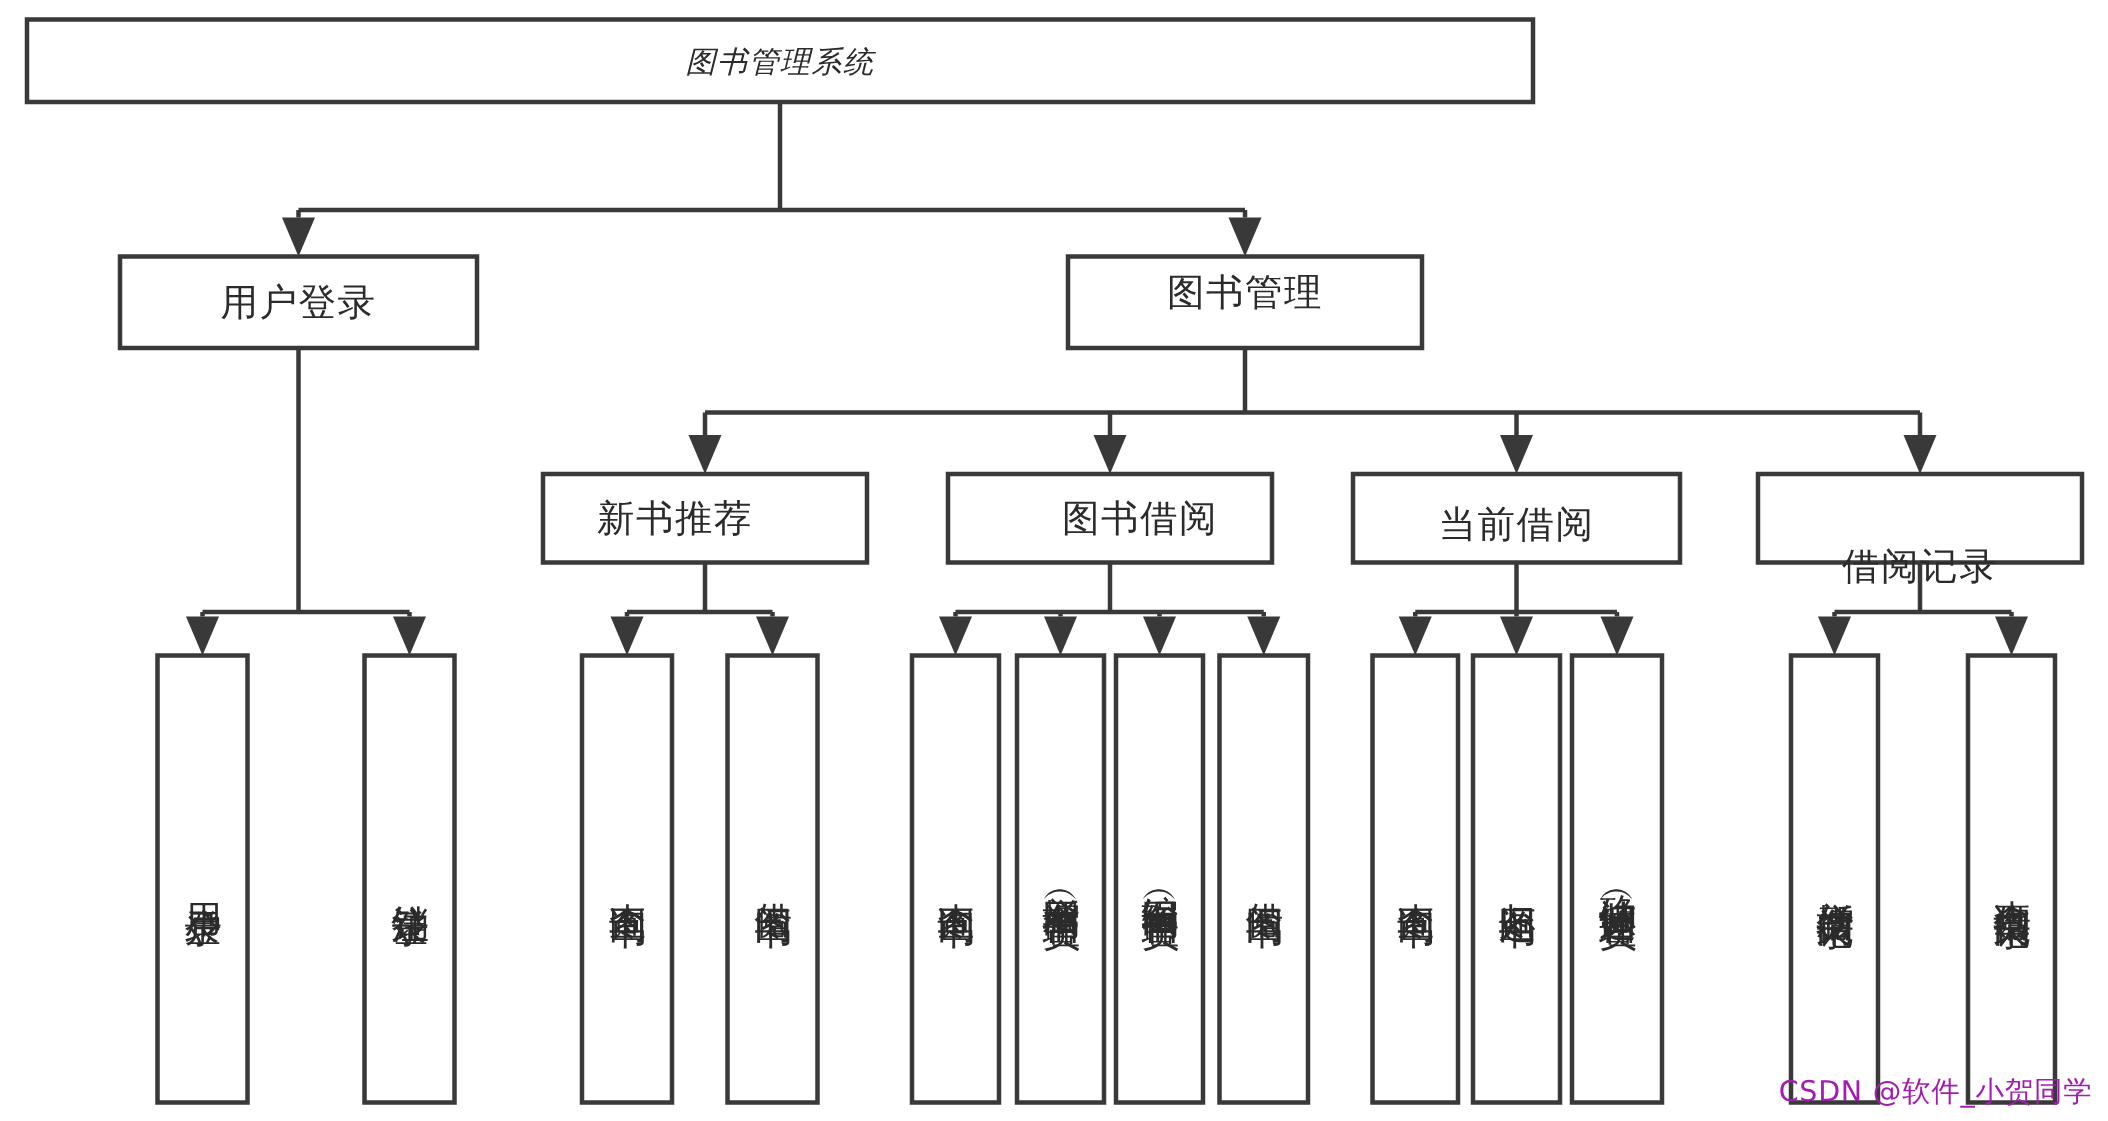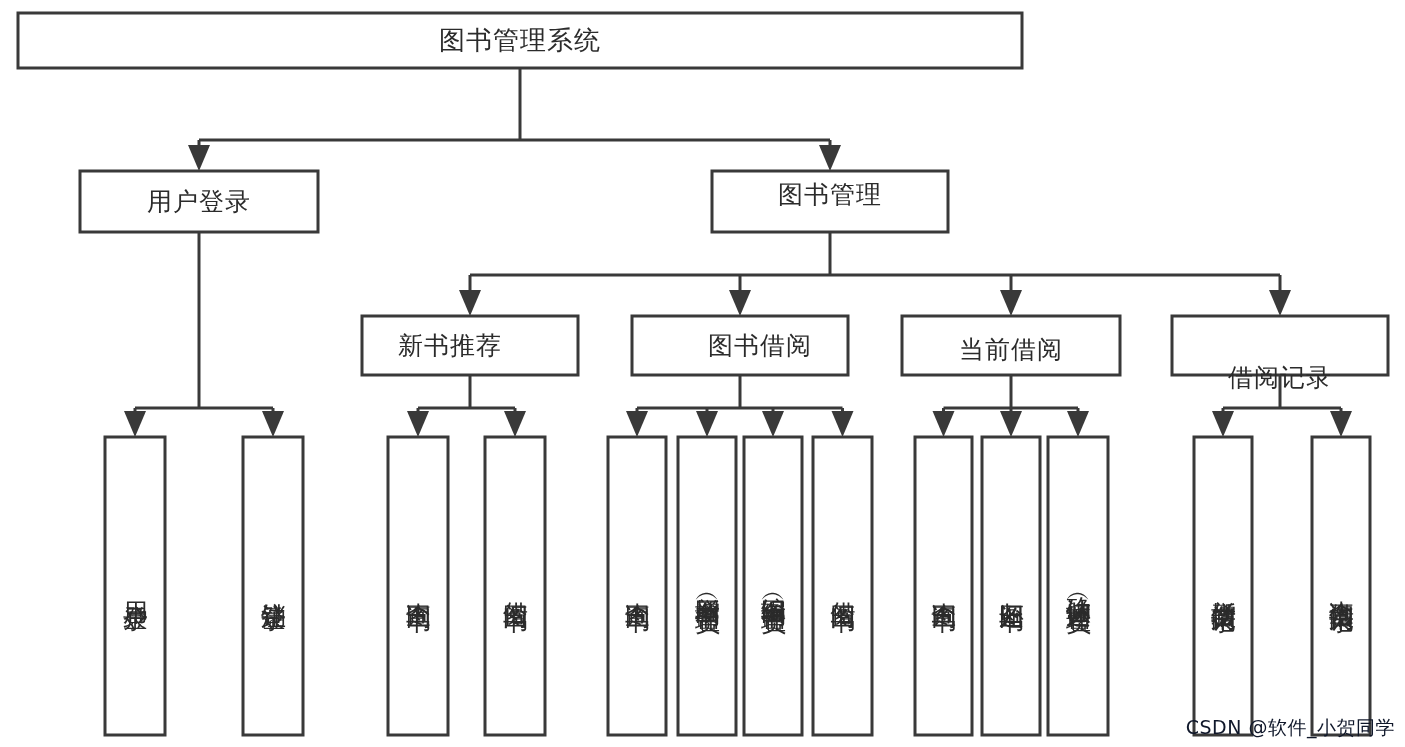--- a/index.html
+++ b/index.html
@@ -63,28 +63,29 @@
     writing-mode: vertical-rl;
     text-orientation: upright;
     font-size: 25px;
     line-height: 1.12;
     letter-spacing: 2px;
     align-items: center;
     justify-content: center;
     text-align: center;
   }
   .node-label.root {
-    font-size: 26px;
+    font-size: 20px;
+    font-style: italic;
   }
   .watermark {
     position: absolute;
     right: 10px;
     bottom: 6px;
     font-size: 19px;
-    color: #0f172a;
+    color: #a21caf;
     font-family: "DejaVu Sans", "Liberation Sans", sans-serif;
     white-space: nowrap;
     letter-spacing: 0.5px;
   }
 </style>
 </head>
 <body>
 
 <div id="diagram-root">
 

